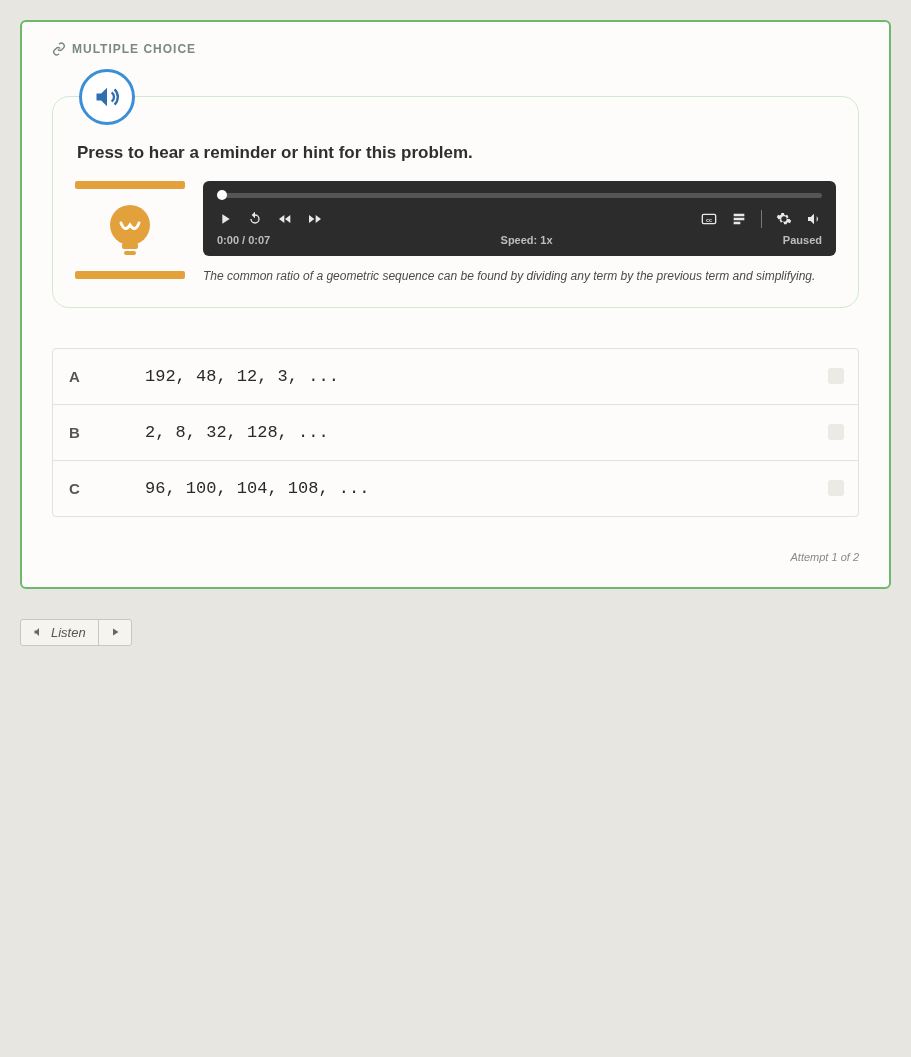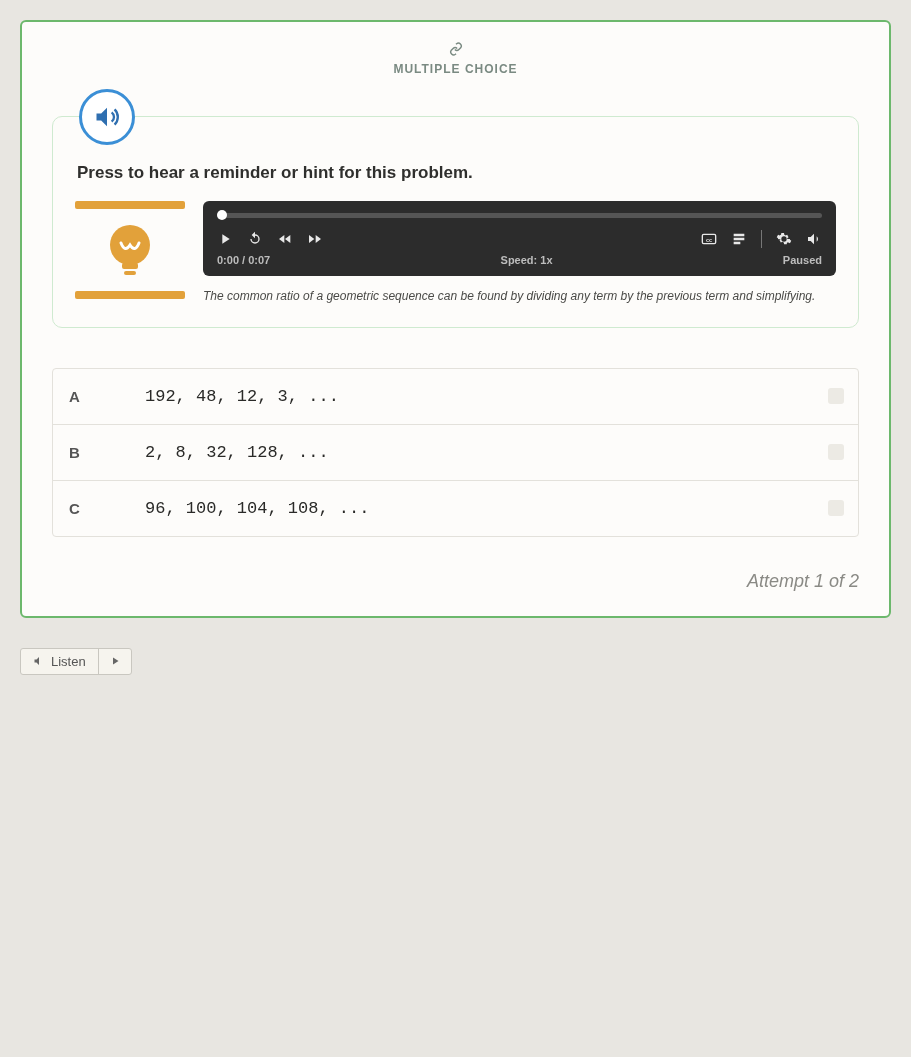--- a/index.html
+++ b/index.html
@@ -18,21 +18,20 @@
   }
   .header-row {
     display: flex;
     align-items: center;
     gap: 6px;
     color: #7a8a82;
     font-size: 12px;
     letter-spacing: 1px;
     font-weight: 600;
     margin-bottom: 10px;
-    flex-direction: column;
   }
   .link-icon { width: 14px; height: 14px; }
   .question {
     font-size: 19px;
     color: #3a3a38;
     margin-bottom: 28px;
   }
   .frac {
     display: inline-block;
     vertical-align: middle;
@@ -41,21 +40,21 @@
     line-height: 1;
     position: relative;
     top: -2px;
     margin: 0 2px;
   }
   .frac .num { display: block; border-bottom: 1.2px solid #3a3a38; padding: 0 2px; }
   .frac .den { display: block; padding: 0 2px; }
 
   .hint-wrap {
     border: 1px solid #cfead0;
-    border-radius: 10px;
+    border-radius: 17px;
     padding: 20px 22px 22px 22px;
     margin-top: 40px;
     margin-bottom: 40px;
     position: relative;
   }
   .speaker-btn {
     position: absolute;
     top: -28px;
     left: 26px;
     width: 56px; height: 56px;
@@ -159,39 +158,39 @@
   .opt-box {
     position:absolute; right:14px; top:50%; transform:translateY(-50%);
     width:16px; height:16px; background:#eceae4; border-radius:3px;
   }
 
   .footer-row {
     display:flex; justify-content:flex-end; align-items:center;
     gap: 24px; margin-top: 34px;
   }
   .attempt {
-    font-style: italic; color:#8a8a85; font-size: 18px;
+    font-style: italic; color:#8a8a85; font-size: 11px;
   }
   .submit-btn {
     background:#bfbdb6; color:#fff; border:none; border-radius:4px;
     padding: 10px 30px; font-size:15px; cursor:pointer;
   }
 
   .listen-bar {
     margin-top: 30px;
     display:inline-flex;
     border:1px solid #c9c7c0;
     background:#f6f4ee;
     border-radius:3px;
     overflow:hidden;
   }
   .listen-bar .lb-main {
     display:flex; align-items:center; gap:6px;
     padding:5px 12px; font-size:13px; color:#555;
-    border-right:1px solid #c9c7c0; cursor:pointer;
+    border-right:1px solid #c9c7c0; cursor:pointer;font-style:italic;
   }
   .listen-bar .lb-play {
     padding:5px 10px; cursor:pointer; display:flex; align-items:center;
   }
   .listen-bar svg { width:12px; height:12px; fill:#666; }
 </style>
 </head>
 <body>
 
 

